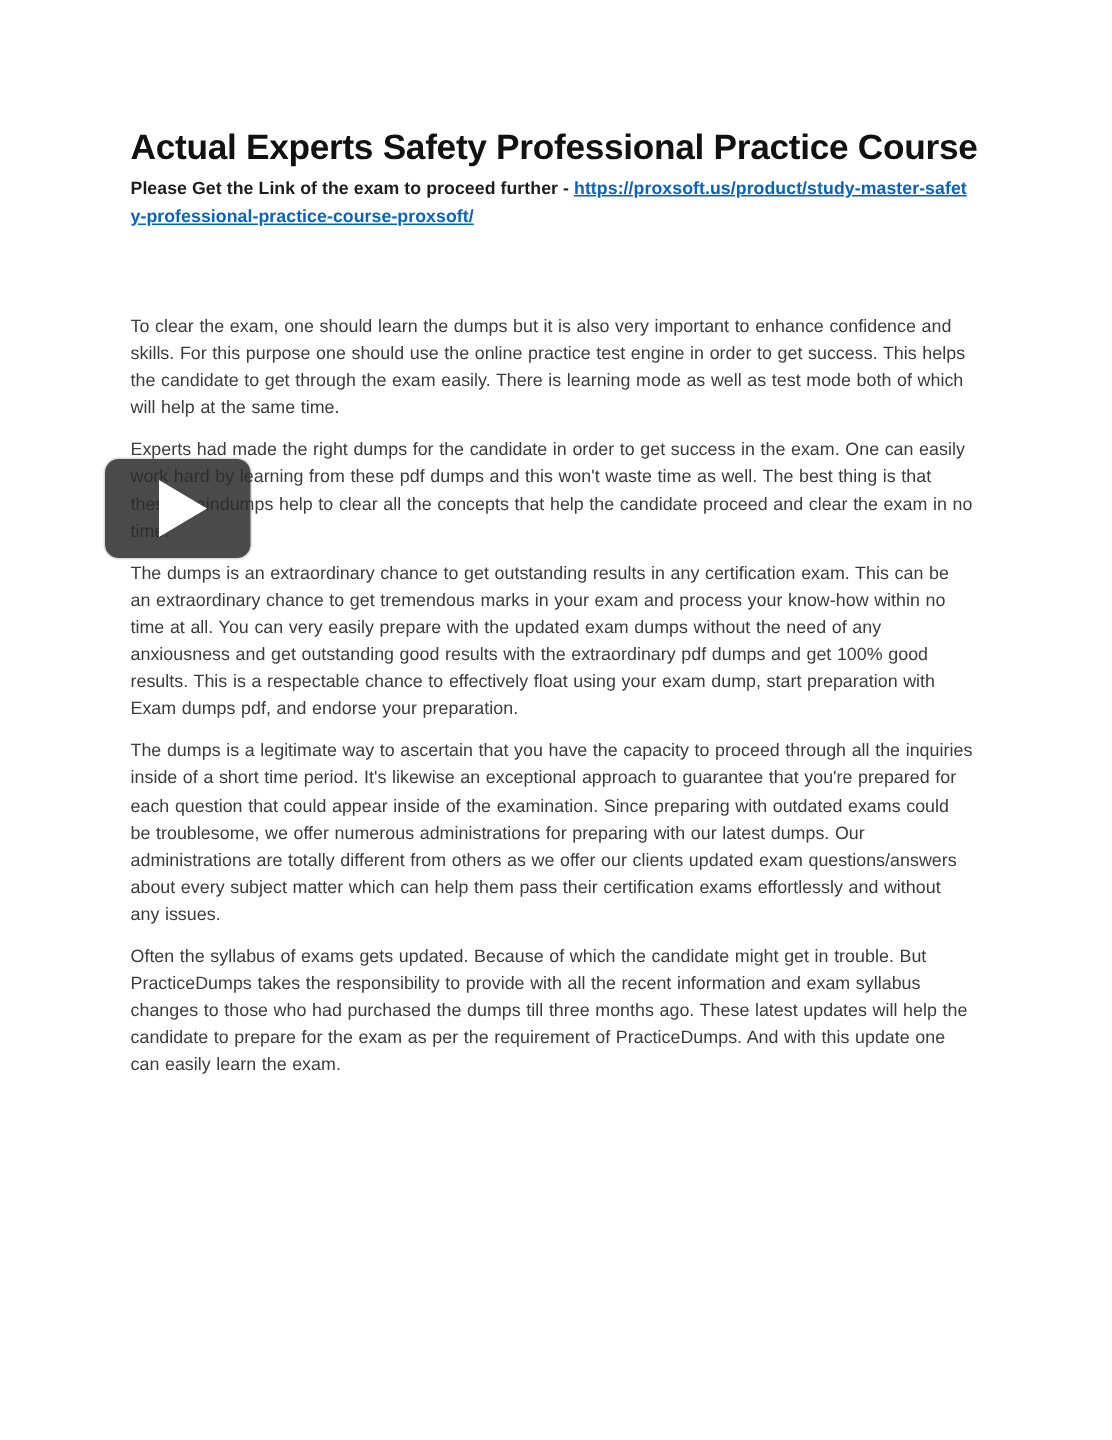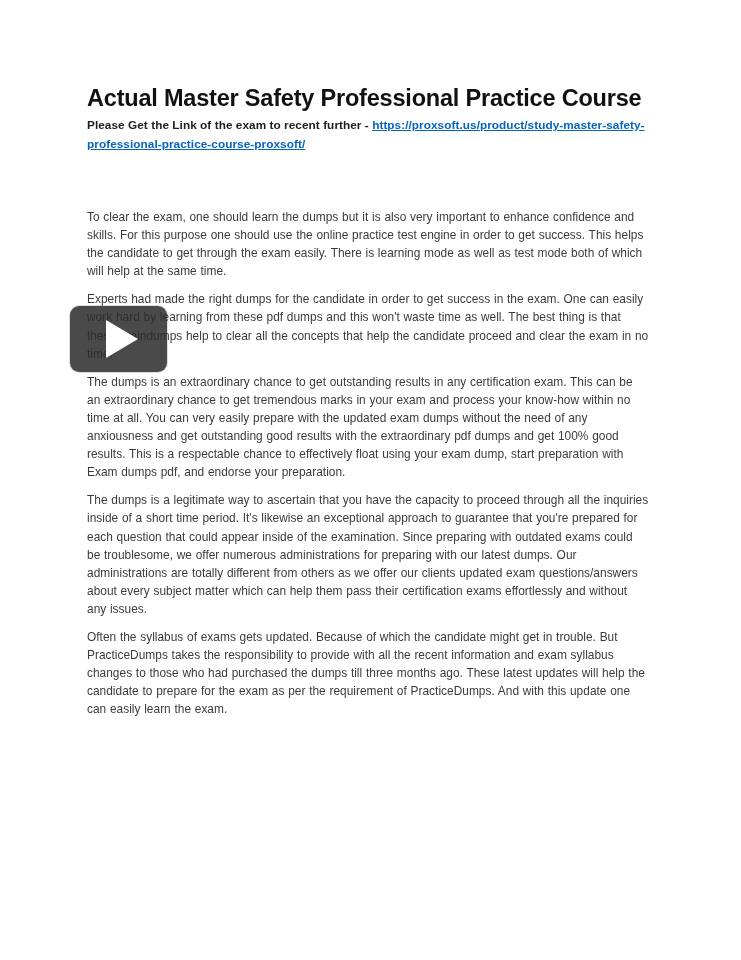--- a/index.html
+++ b/index.html
@@ -98,24 +98,24 @@
     margin-left: 6px;
   }
 </style>
 </head>
 <body>
 
 <div class="page">
 
   <div class="content">
 
-    <h1 class="doc-title">Actual Master Safety Professional Practice Course</h1>
+    <h1 class="doc-title">Actual Experts Safety Professional Practice Course</h1>
 
     <p class="subtitle-line">
-      <span>Please Get the Link of the exam to recent further - </span><a class="doc-link" href="#">https://proxsoft.us/product/study-master-safety-professional-practice-course-proxsoft/</a>
+      <span>Please Get the Link of the exam to proceed further - </span><a class="doc-link" href="#">https://proxsoft.us/product/study-master-safety-professional-practice-course-proxsoft/</a>
     </p>
 
     <div class="body-block">
       <p class="para">To clear the exam, one should learn the dumps but it is also very important to enhance confidence and skills. For this purpose one should use the online practice test engine  in order to get success. This helps the candidate to get through the exam easily. There is learning mode as well as test mode both of which will help at the same time.</p>
       <p class="para">Experts had made the right dumps for the candidate in order to get success in the exam. One can easily work hard by learning from these pdf dumps and this won't waste time as well. The best thing is that these braindumps help to clear all the concepts that help the candidate proceed and clear the exam in no time.</p>
       <p class="para">The dumps is an extraordinary chance to get outstanding results in any certification exam. This can be an extraordinary chance to get tremendous marks in your exam and process your know-how within no time at all. You can very easily prepare with the updated exam dumps without the need of any anxiousness and get outstanding good results with the extraordinary pdf dumps and get 100% good results. This is a respectable chance to effectively float using your exam dump, start preparation with Exam dumps pdf, and endorse your preparation.</p>
       <p class="para">The dumps is a legitimate way to ascertain that you have the capacity to proceed through all the inquiries inside of a short time period. It's likewise an exceptional approach to guarantee that you're prepared for each question that could appear inside of the examination. Since preparing with outdated exams could be troublesome, we offer numerous administrations for preparing with our latest dumps. Our administrations are totally different from others as we offer our clients updated exam questions/answers about every subject matter which can help them pass their certification exams effortlessly and without any issues.</p>
       <p class="para">Often the syllabus of exams gets updated. Because of which the candidate might get  in trouble. But PracticeDumps takes the responsibility to provide with all the recent information and exam syllabus changes to those who had purchased the dumps till three months ago. These latest updates will help the candidate to prepare for the exam as per the requirement of PracticeDumps. And with this update one can easily learn the exam.</p>
     </div>
 

